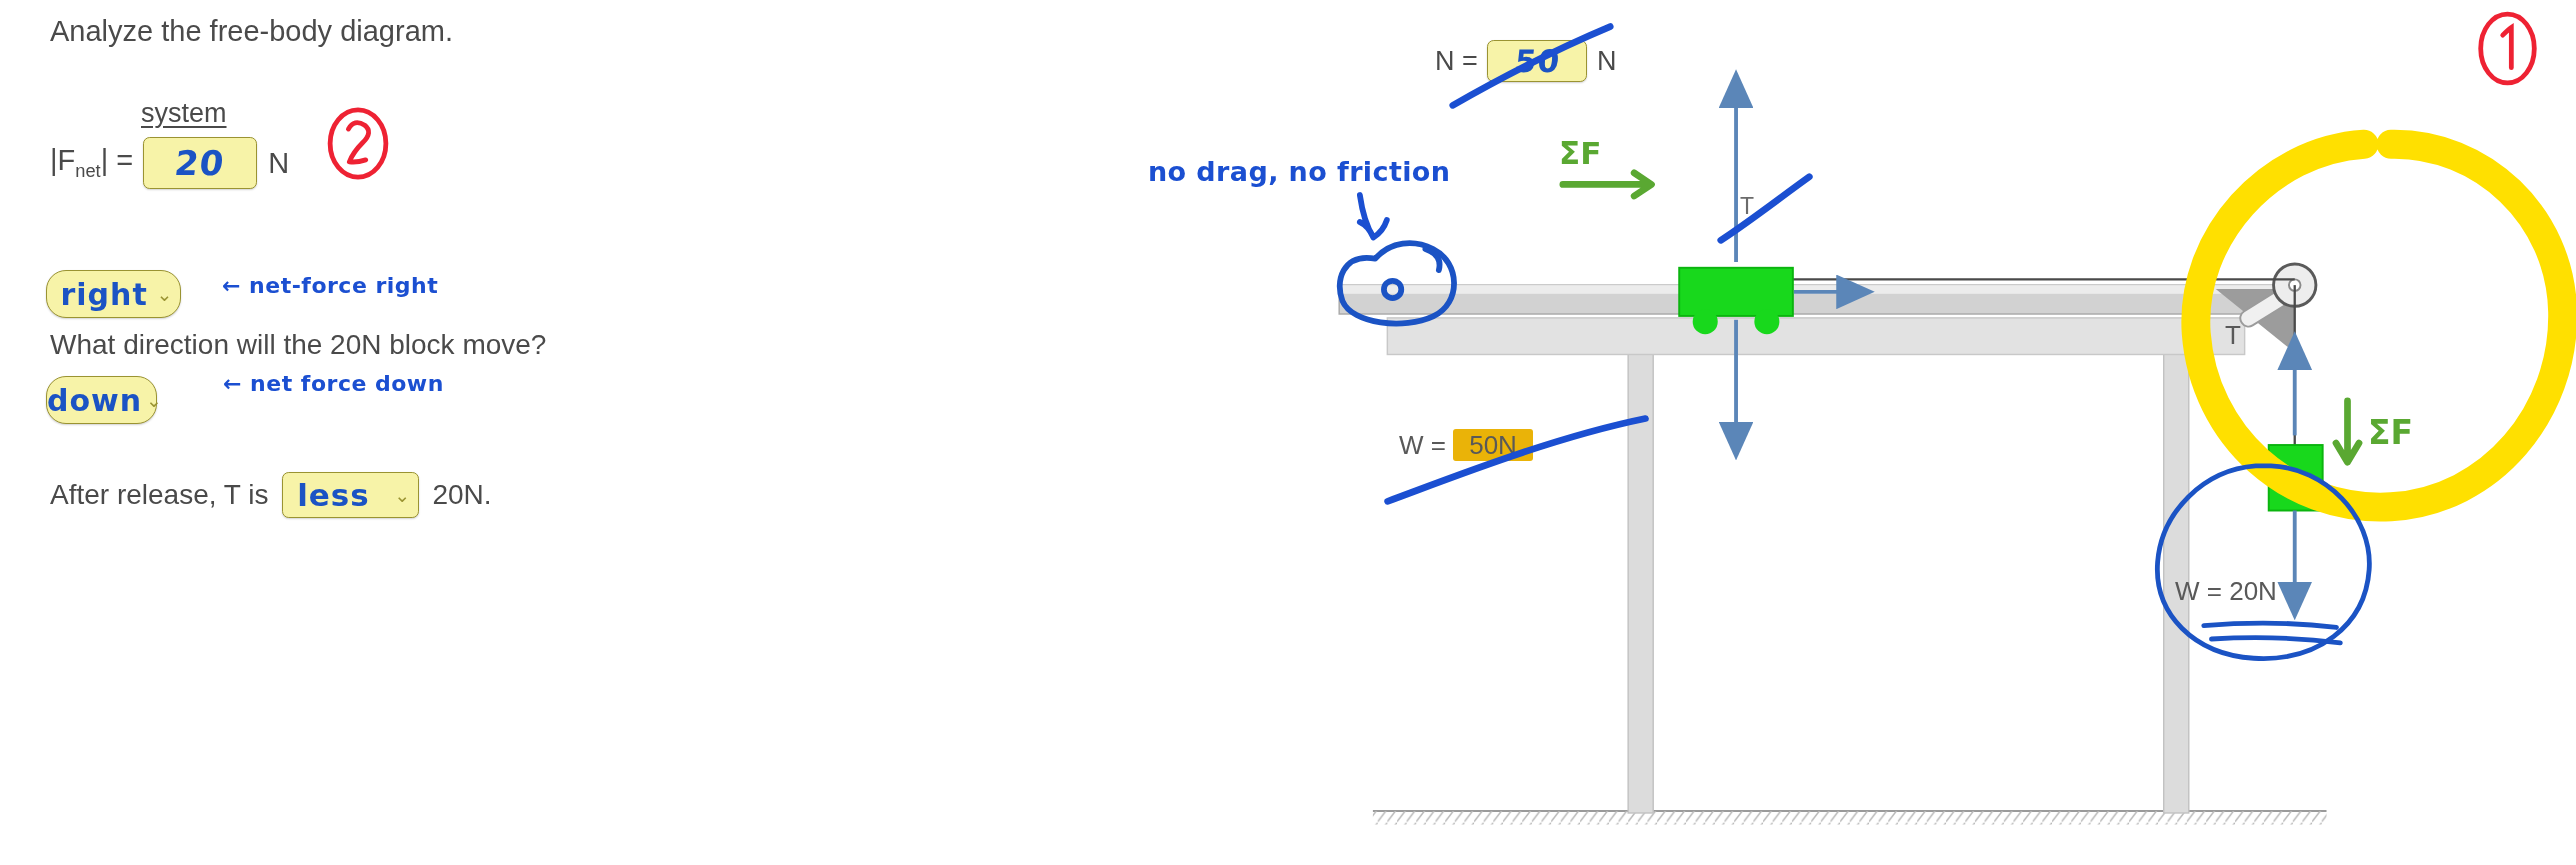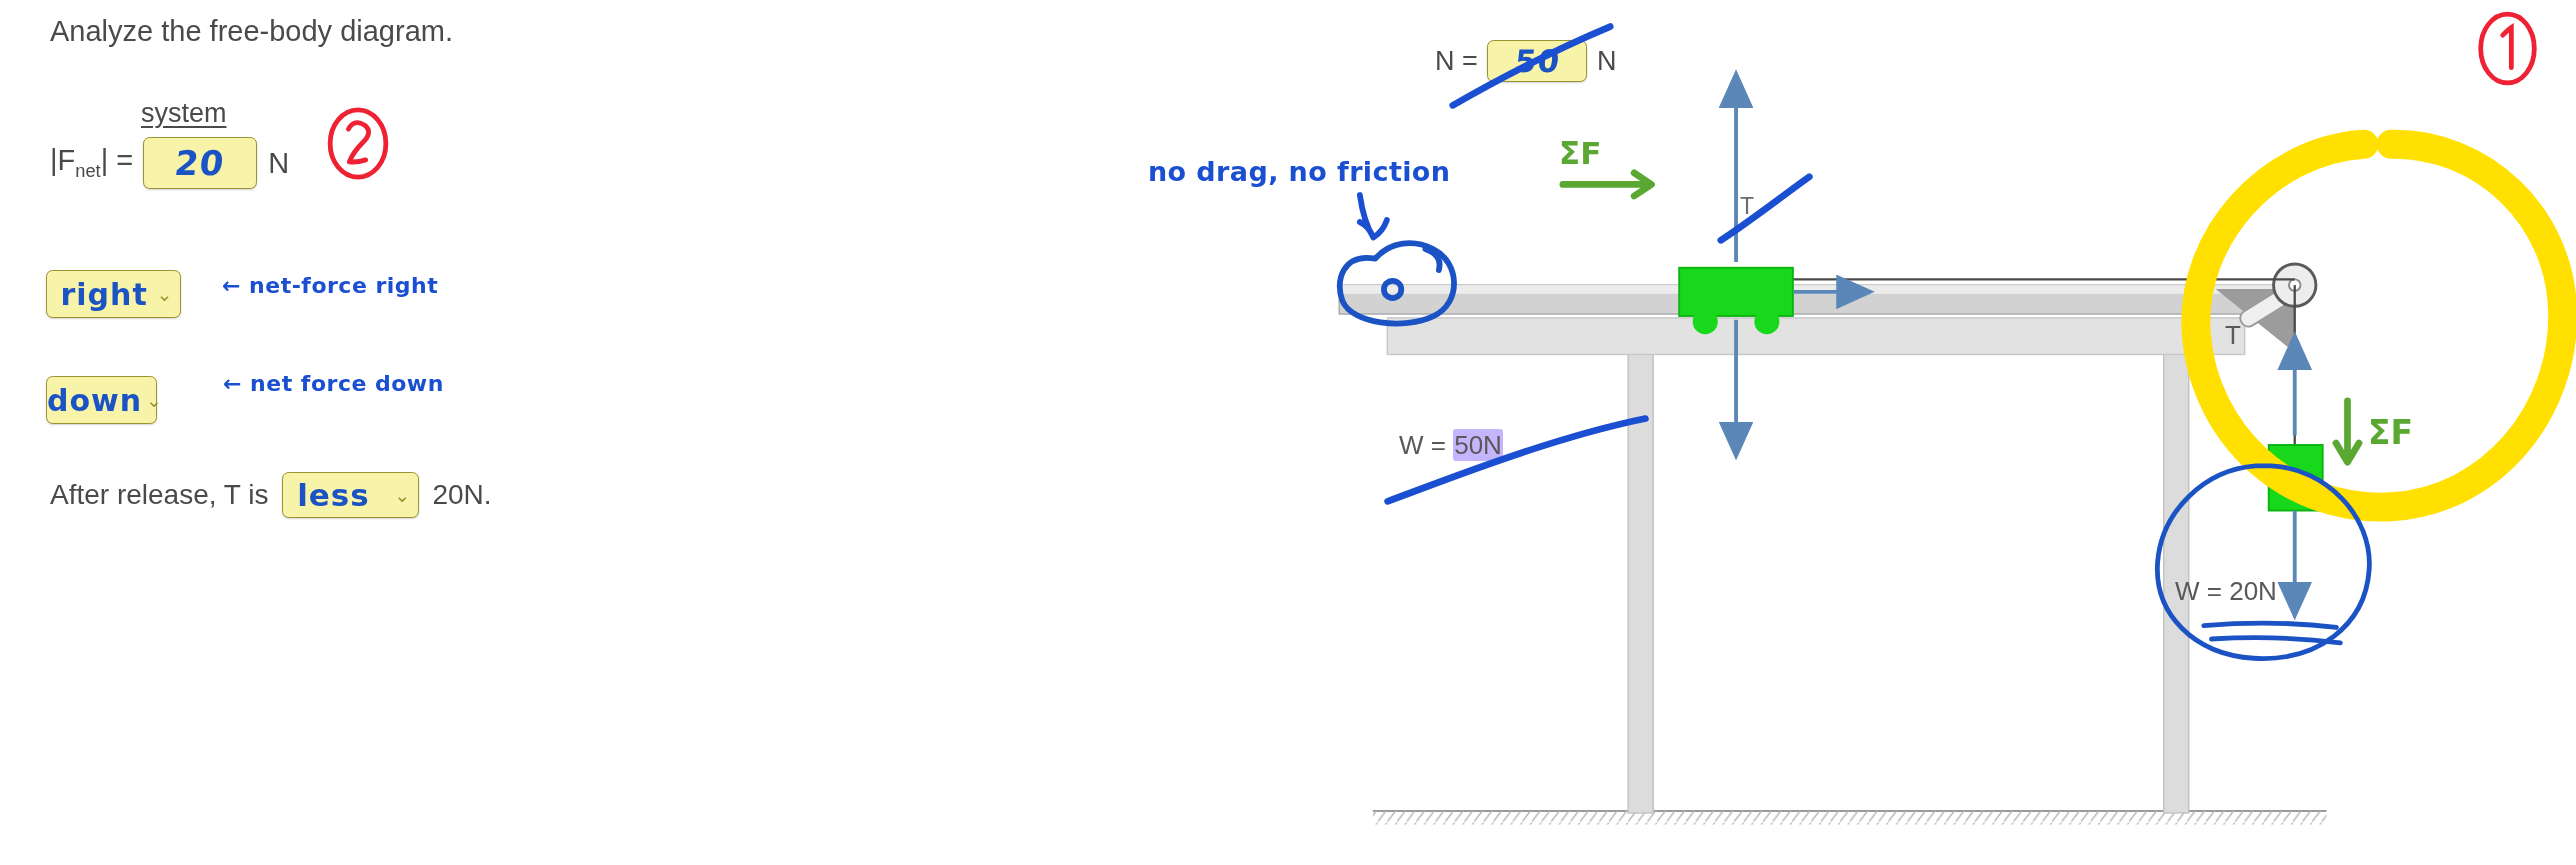--- a/index.html
+++ b/index.html
@@ -87,20 +87,21 @@
     width: 64px; height: 75px;
   }
 
   #q-cart { left: 50px; top: 231px; }
   #q-block { left: 50px; top: 329px; }
 
   .sel-box {
     position: absolute;
     height: 48px;
     padding: 0 7.7px 0 13.5px;
+    border-radius: 20px;
   }
   #sel-cart { left: 46px; top: 270px; width: 135px; }
   #sel-block { left: 46px; top: 376px; width: 111px; }
   #sel-cart .hand, #sel-block .hand { font-size: 30px; }
   .caret {
     margin-left: auto;
     color: #9a9332;
     font-size: 19px;
     line-height: 1;
     padding-left: 3.9px;
@@ -162,22 +163,22 @@
     font-size: 26px;
     font-family: "Liberation Sans", sans-serif;
     white-space: nowrap;
   }
   #lab-T-pulley { left: 2225px; top: 320px; }
   #lab-T-cart   { left: 1740px; top: 193px; font-size: 23px; color:#6b6b6b; }
   #lab-W50 { left: 1399px; top: 430px; }
   #lab-W20 { left: 2175px; top: 576px; }
 
   .hl-yellow {
-    background: #c4b5fd;
-    padding: 1px 1px;
+    background: #eab308;
+    padding: 1px 16px;
     border-radius: 2.9px;
   }
 
   
   .green-note {
     position: absolute;
     color: #5aa832;
     font-family: "DejaVu Sans", sans-serif;
     font-weight: bold;
     font-size: 31px;
@@ -218,20 +219,21 @@
     <ellipse cx="33" cy="39" rx="29" ry="35" fill="none" stroke="#ee2233" stroke-width="5" stroke-linecap="round"></ellipse>
     <path d="M23 24 q6 -11 17 -4 q9 7 -2 18 q-10 10 -14 20 q8 1 17 -2" fill="none" stroke="#ee2233" stroke-width="5" stroke-linecap="round" stroke-linejoin="round"></path>
   </svg>
 
   <div class="ans-box sel-box" id="sel-cart">
     <span class="hand">right</span>
     <span class="caret">⌄</span>
   </div>
   <div class="blue-note" id="note-netforce-right">← net-force right</div>
 
+  <div class="q-text" id="q-block">What direction will the 20N block move?</div>
   <div class="ans-box sel-box" id="sel-block">
     <span class="hand">down</span>
     <span class="caret">⌄</span>
   </div>
   <div class="blue-note" id="note-netforce-down">← net force down</div>
 
   <div id="release-row">
     <span id="release-pre">After release, T is</span>
     <span class="ans-box" id="sel-tension">
       <span class="hand">less</span>

